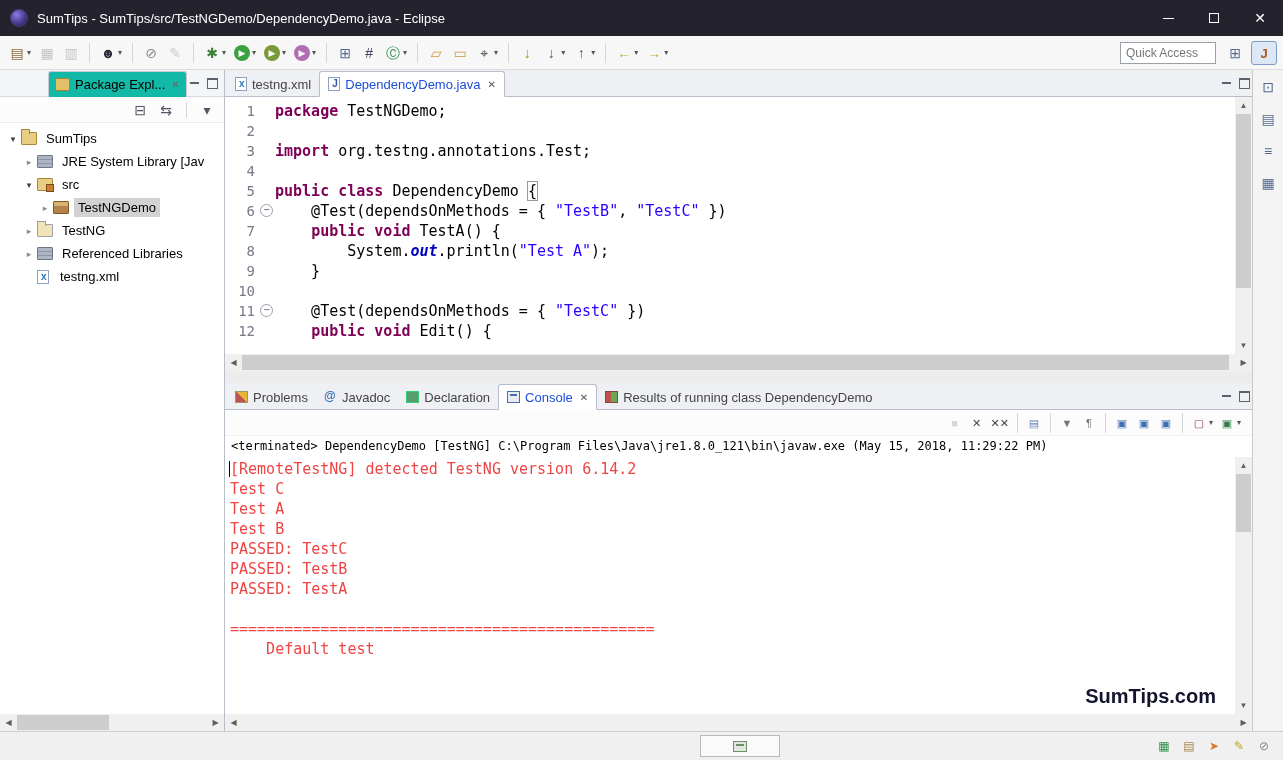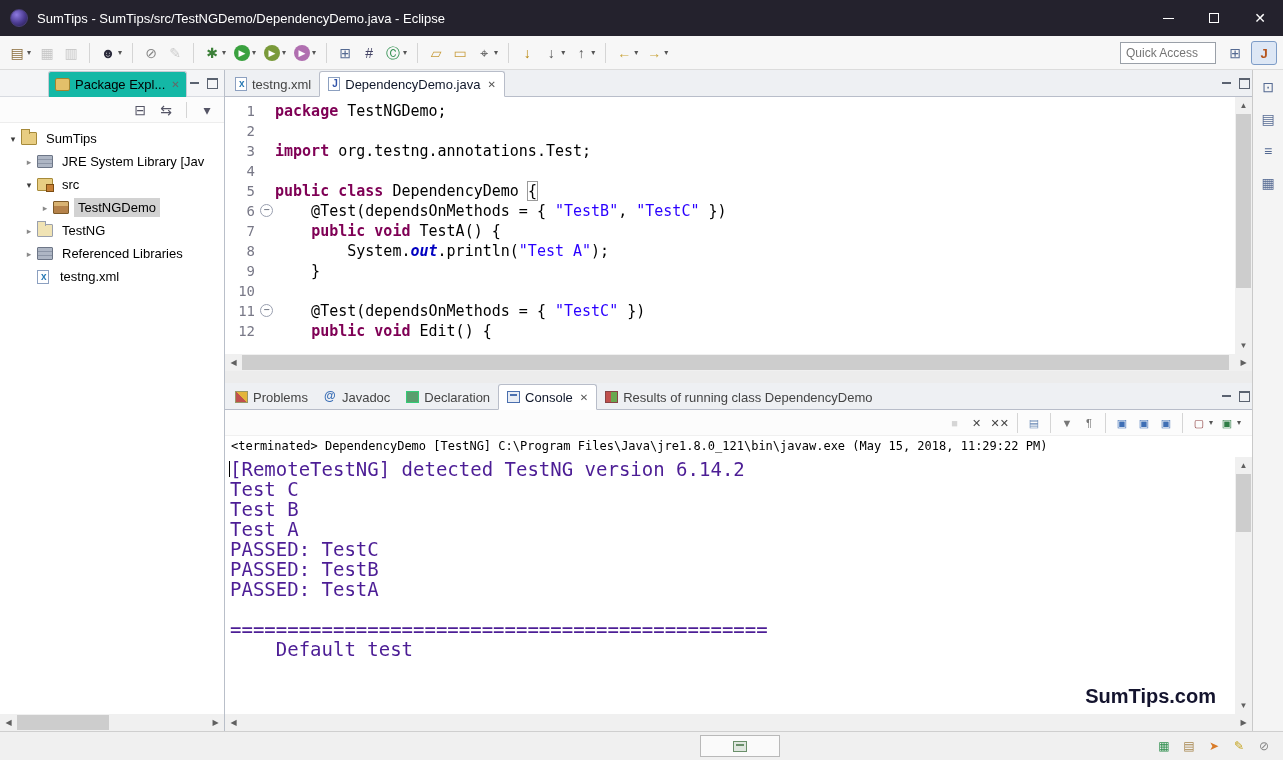--- a/index.html
+++ b/index.html
@@ -93,21 +93,21 @@
   .icon-xml-file::before{content:"x";position:absolute;left:3px;top:0px;color:#2a7ab5;
     font-size:10px;font-weight:bold;}
   .pe-hscroll{flex:none;}
 
   
   .tabbar{height:27px;background:#eef0f3;border-bottom:1px solid #b8bdc9;display:flex;
     align-items:flex-end;padding-left:2px;flex:none;font-size:13px;}
   .etab{display:flex;align-items:center;height:26px;padding:0 8px;margin-bottom:-1px;
     color:#444;white-space:nowrap;}
   .etab.active{background:#fff;border:1px solid #b8bdc9;border-bottom:1px solid #fff;
-    border-radius:3px 3px 0 0;color:#0f172a;}
+    border-radius:3px 3px 0 0;color:#1d4ed8;}
   .tab-icon{width:12px;height:14px;margin-right:5px;position:relative;flex:none;display:inline-block;}
   .ticon-xml{background:#fff;border:1px solid #8ca0c0;}
   .ticon-xml::before{content:"x";position:absolute;left:3px;top:0;color:#2a7ab5;font-size:10px;font-weight:bold;}
   .ticon-java{background:#fff;border:1px solid #8ca0c0;}
   .ticon-java::before{content:"J";position:absolute;left:3px;top:0;color:#35a;font-size:10px;font-weight:bold;}
   .tab-close{margin-left:7px;color:#555;font-size:10px;}
   .tab-close::before{content:"✕";}
   .tabbar .view-btns{align-self:center;}
 
   
@@ -152,21 +152,21 @@
   .bticon-console{background:#e8edf5;border:1px solid #4a6fae;}
   .bticon-console::before{content:"";position:absolute;left:2px;top:2px;width:7px;height:2px;background:#4a6fae;}
   .bticon-testng{background:linear-gradient(90deg,#c0504d 50%,#6aa84f 50%);border:1px solid #844;}
   .console-toolbar{height:26px;background:#fcfcfc;display:flex;align-items:center;
     justify-content:flex-end;padding:0 8px;flex:none;border-bottom:1px solid #f0f0f0;}
   .console-toolbar .tb-glyph{font-size:11px;}
   .console-header{height:21px;flex:none;font-family:"DejaVu Sans Mono","Liberation Mono",monospace;
     font-size:12px;color:#000;padding:3px 6px;white-space:nowrap;overflow:hidden;background:#fff;}
   .console-body{flex:1;display:flex;min-height:0;background:#fff;position:relative;}
   .console-lines{flex:1;overflow:hidden;padding:2px 0 16px 5px;
-    font-family:"DejaVu Sans Mono","Liberation Mono",monospace;font-size:19px;line-height:20px;color:#4c1d95;}
+    font-family:"DejaVu Sans Mono","Liberation Mono",monospace;font-size:15px;line-height:20px;color:#ef4444;}
   .console-line{white-space:pre;height:20px;}
   .console-caret{position:absolute;left:4px;top:4px;width:1px;height:16px;background:#000;}
   .watermark{position:absolute;right:36px;bottom:6px;font-size:20px;font-weight:bold;color:#14142e;}
 
   
   .statusbar{height:29px;background:#f0f0f0;border-top:1px solid #cfcfcf;flex:none;
     position:relative;display:flex;align-items:center;}
   .status-note{position:absolute;left:700px;top:3px;width:80px;height:22px;border:1px solid #b9b9b9;
     background:#fafafa;display:flex;align-items:center;justify-content:center;}
   .status-note-icon{width:14px;height:11px;background:#dfe7df;border:1px solid #6a8f6a;position:relative;}
@@ -488,22 +488,22 @@
             <span class="tb-glyph" style="color: rgb(47, 125, 70);">▣</span>
             <span class="dd-arrow">▾</span>
           </div>
         </div>
       <div class="console-header">&lt;terminated&gt; DependencyDemo [TestNG] C:\Program Files\Java\jre1.8.0_121\bin\javaw.exe (May 15, 2018, 11:29:22 PM)</div>
       <div class="console-body">
         <div class="console-caret"></div>
         <div class="console-lines" id="console-body-lines">
             <div class="console-line">[RemoteTestNG] detected TestNG version 6.14.2</div>
             <div class="console-line">Test C</div>
+            <div class="console-line">Test A</div>
             <div class="console-line">Test B</div>
-            <div class="console-line">Test A</div>
             <div class="console-line">PASSED: TestC</div>
             <div class="console-line">PASSED: TestB</div>
             <div class="console-line">PASSED: TestA</div>
             <div class="console-line"> </div>
             <div class="console-line">===============================================</div>
             <div class="console-line">    Default test</div>
           </div>
         <div class="watermark">SumTips.com</div>
         <div class="vscroll">
           <div class="sb-arrow sb-up"></div>

